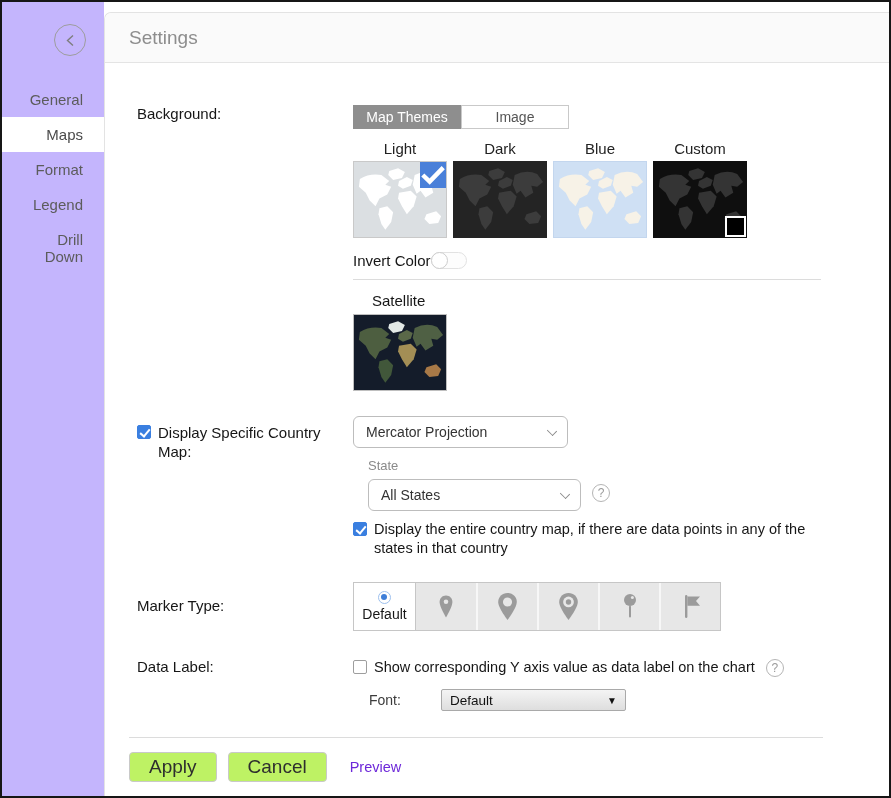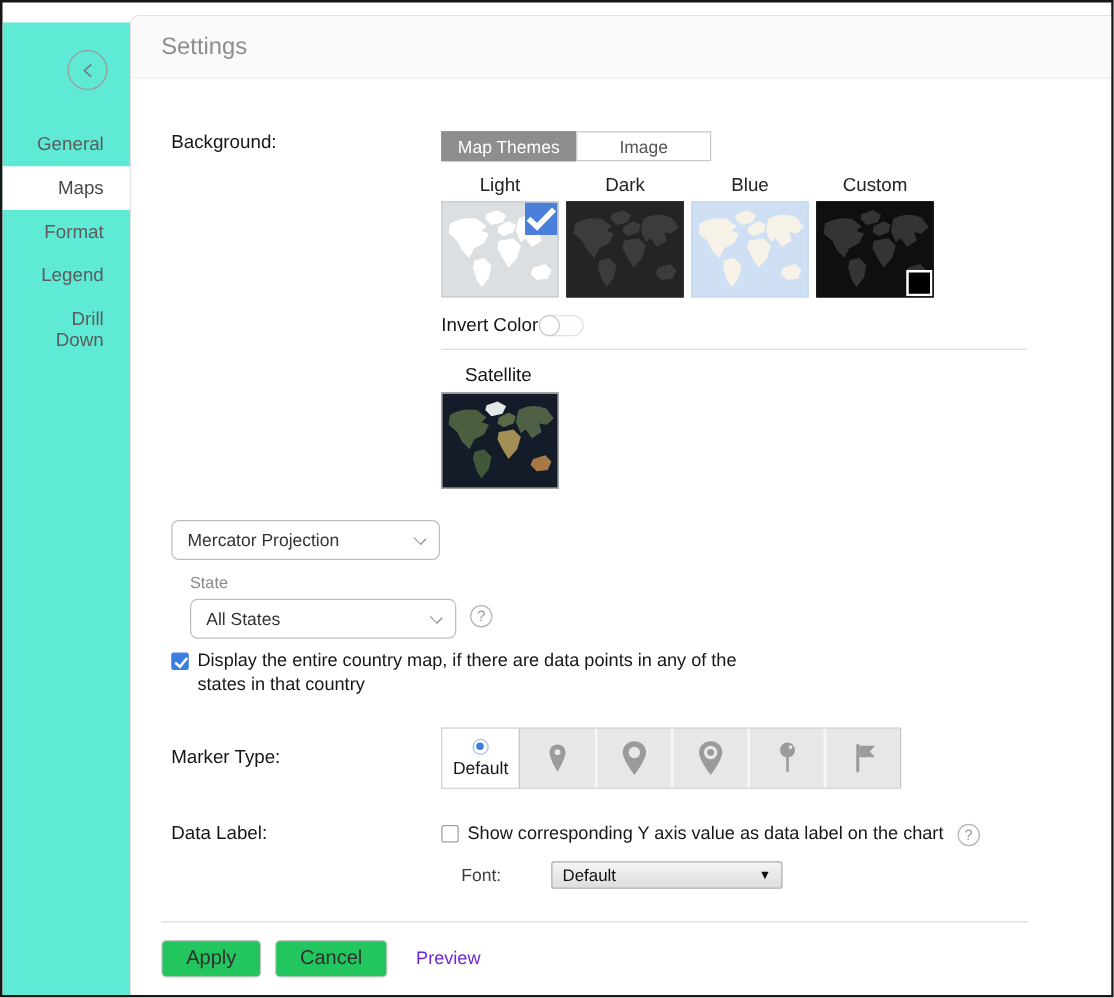--- a/index.html
+++ b/index.html
@@ -3,22 +3,22 @@
 <meta charset="utf-8">
 <style>
   * { margin:0; padding:0; box-sizing:border-box; }
   html,body { background:#fff; font-family:"Liberation Sans", sans-serif; }
   .screen {
     position:relative; width:891px; height:798px;
     border:2px solid #161616; background:#fff; overflow:hidden;
   }
   
   .sidebar {
-    position:absolute; left:0; top:16px; bottom:0; width:102px;
-    background:#5eead4;
+    position:absolute; left:0; top:0; bottom:0; width:102px;
+    background:#c4b5fd;
   }
   .back-btn {
     display:block; margin:22px 18px 26px auto;
     width:32px; height:32px; border-radius:50%;
     border:1px solid #9d9d9d; background:transparent; cursor:pointer;
     color:#7d7d7d; position:relative;
   }
   .back-btn svg { position:absolute; left:10px; top:9px; }
   .nav-item {
     text-align:right; padding:9px 21px; font-size:15px; color:#5c5c5c;
@@ -140,22 +140,22 @@
     display:flex; align-items:center; justify-content:space-between;
     padding:0 8px; font-size:13.5px; color:#111; cursor:pointer;
   }
   .native-select .tri { font-size:10px; color:#111; }
   
   .panel-footer {
     position:absolute; left:24px; bottom:0; width:694px; height:59px;
     border-top:1px solid #dcdcdc; display:flex; align-items:center;
   }
   .btn {
-    height:30px; padding:0 19px; background:#22c55e; border:1px solid #c9c9c9;
-    border-radius:4px; font-size:16px; color:#2e2e2e; cursor:pointer;
+    height:30px; padding:0 19px; background:#bef264; border:1px solid #c9c9c9;
+    border-radius:4px; font-size:19px; color:#2e2e2e; cursor:pointer;
     font-family:"Liberation Sans", sans-serif;
   }
   .btn + .btn { margin-left:11px; }
   .link { margin-left:23px; font-size:14.5px; color:#6d28d9; text-decoration:none; cursor:pointer; }
   .hidden-defs { position:absolute; width:0; height:0; overflow:hidden; }
 </style>
 </head>
 <body>
 
 <svg class="hidden-defs" aria-hidden="true">
@@ -268,20 +268,26 @@
                 <path fill="#a38e55" d="M46,30 L58,28 L64,34 L61,44 L54,52 L49,44 L45,36 Z"></path>
                 <path fill="#4f6044" d="M62,12 Q74,6 85,11 L91,19 L85,24 L79,23 L81,30 L73,35 L68,28 L64,31 L60,22 Z"></path>
                 <path fill="#a87947" d="M74,52 L84,49 L89,54 L86,61 L77,62 L72,57 Z"></path>
               </svg>
             </div>
           </div>
         </div>
       </div>
 
       <div class="row" style="margin-top:25px;">
+        <div class="row-label" style="padding-top:7px;">
+          <label class="cb">
+            <span class="box checked"></span>
+            <span style="font-size:15px;">Display Specific Country Map:</span>
+          </label>
+        </div>
         <div>
           <div class="select" style="width:215px;">
             <span>Mercator Projection</span>
             <span class="chev"></span>
           </div>
 
           <div class="cols">
             <div style="width:213px; margin-left:15px;">
               <div class="field-label">State</div>
               <div class="select">

